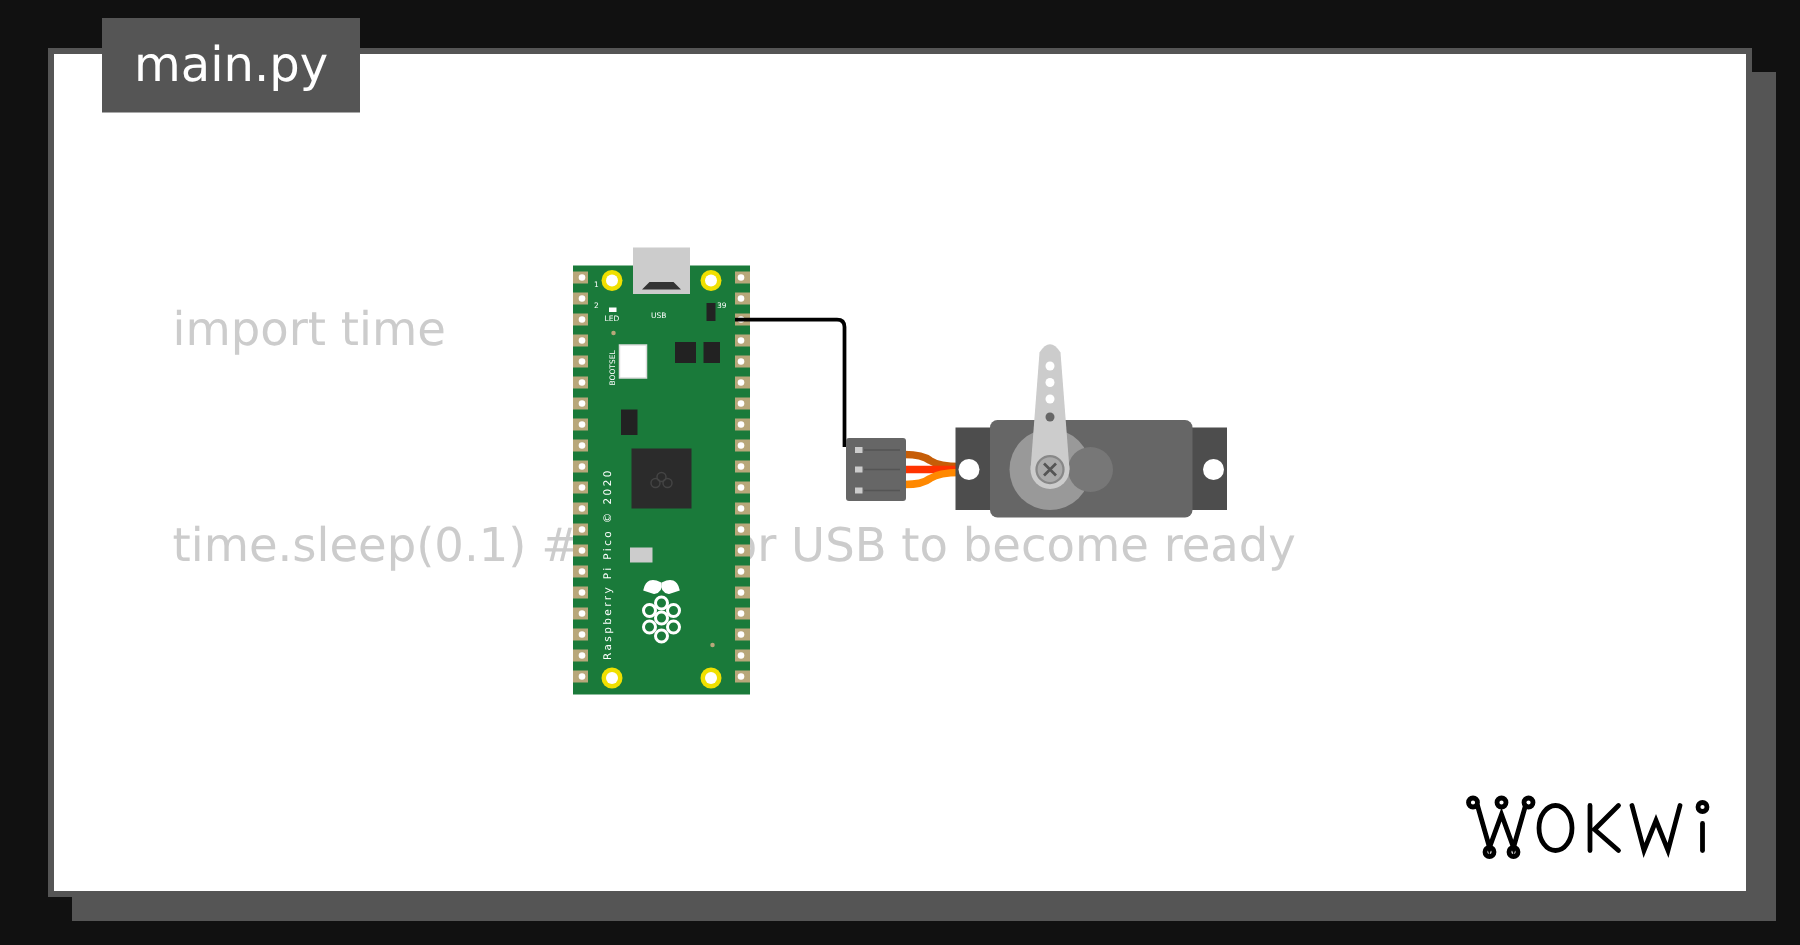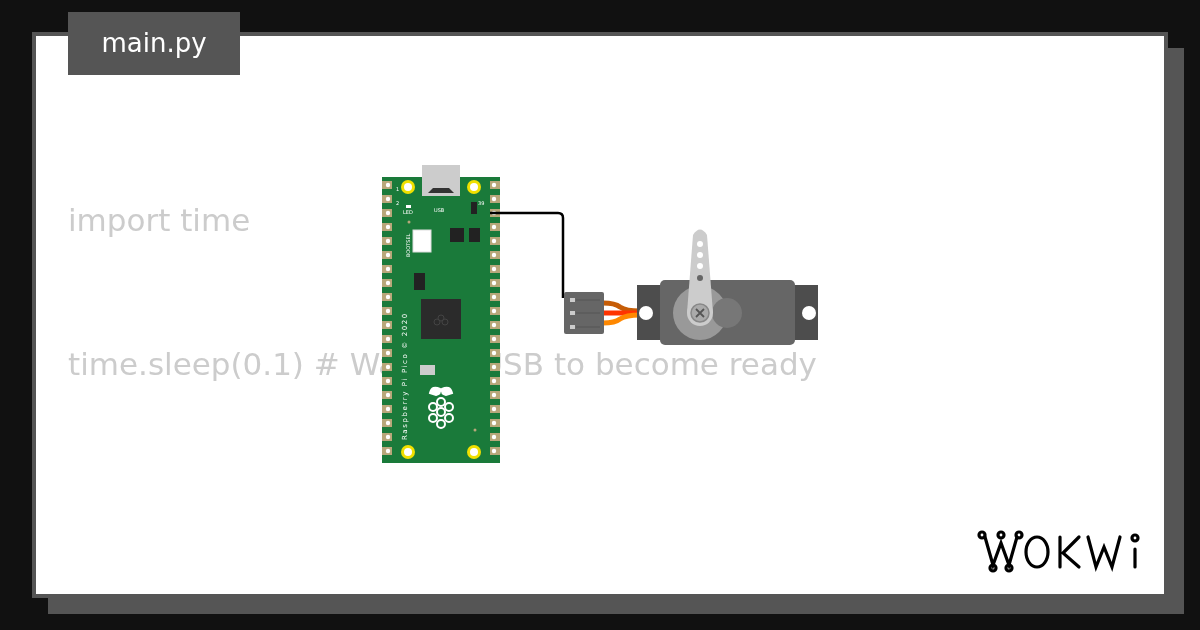--- a/index.html
+++ b/index.html
@@ -1,21 +1,21 @@
 <!DOCTYPE html>
 <html><head>
 <meta charset="utf-8">
 <style>
   html, body { margin:0; padding:0; }
   body { width:1200px; height:630px; background:#111111; position:relative; overflow:hidden; font-family:"DejaVu Sans", sans-serif; }
   .shadow { position:absolute; left:48px; top:48px; width:1136px; height:566px; background:#555555; }
   .panel { position:absolute; left:32px; top:32px; width:1128px; height:558px; background:#ffffff; border:4px solid #555555; }
-  .file-tab { position:absolute; left:68px; top:12px; width:172px; height:63px; background:#555555; color:#ffffff; font-size:26px; line-height:63px; text-align:center; letter-spacing:0px; }
+  .file-tab { position:absolute; left:68px; top:12px; width:172px; height:63px; background:#555555; color:#ffffff; font-size:32px; line-height:63px; text-align:center; letter-spacing:0px; }
   .code { position:absolute; left:68px; top:100px; color:#cccccc; font-size:31px; line-height:48px; white-space:pre; font-family:"DejaVu Sans", sans-serif; }
-  .code div { height:48px; }
+  .code div { height:48px;margin-left:47px; }
   .diagram { position:absolute; left:0; top:0; width:1200px; height:630px; }
   .logo { position:absolute; left:975px; top:525px; width:180px; height:50px; }
 </style>
 </head>
 <body>
 
 <div class="shadow"></div>
 <div class="panel"></div>
 
 <div class="code">

